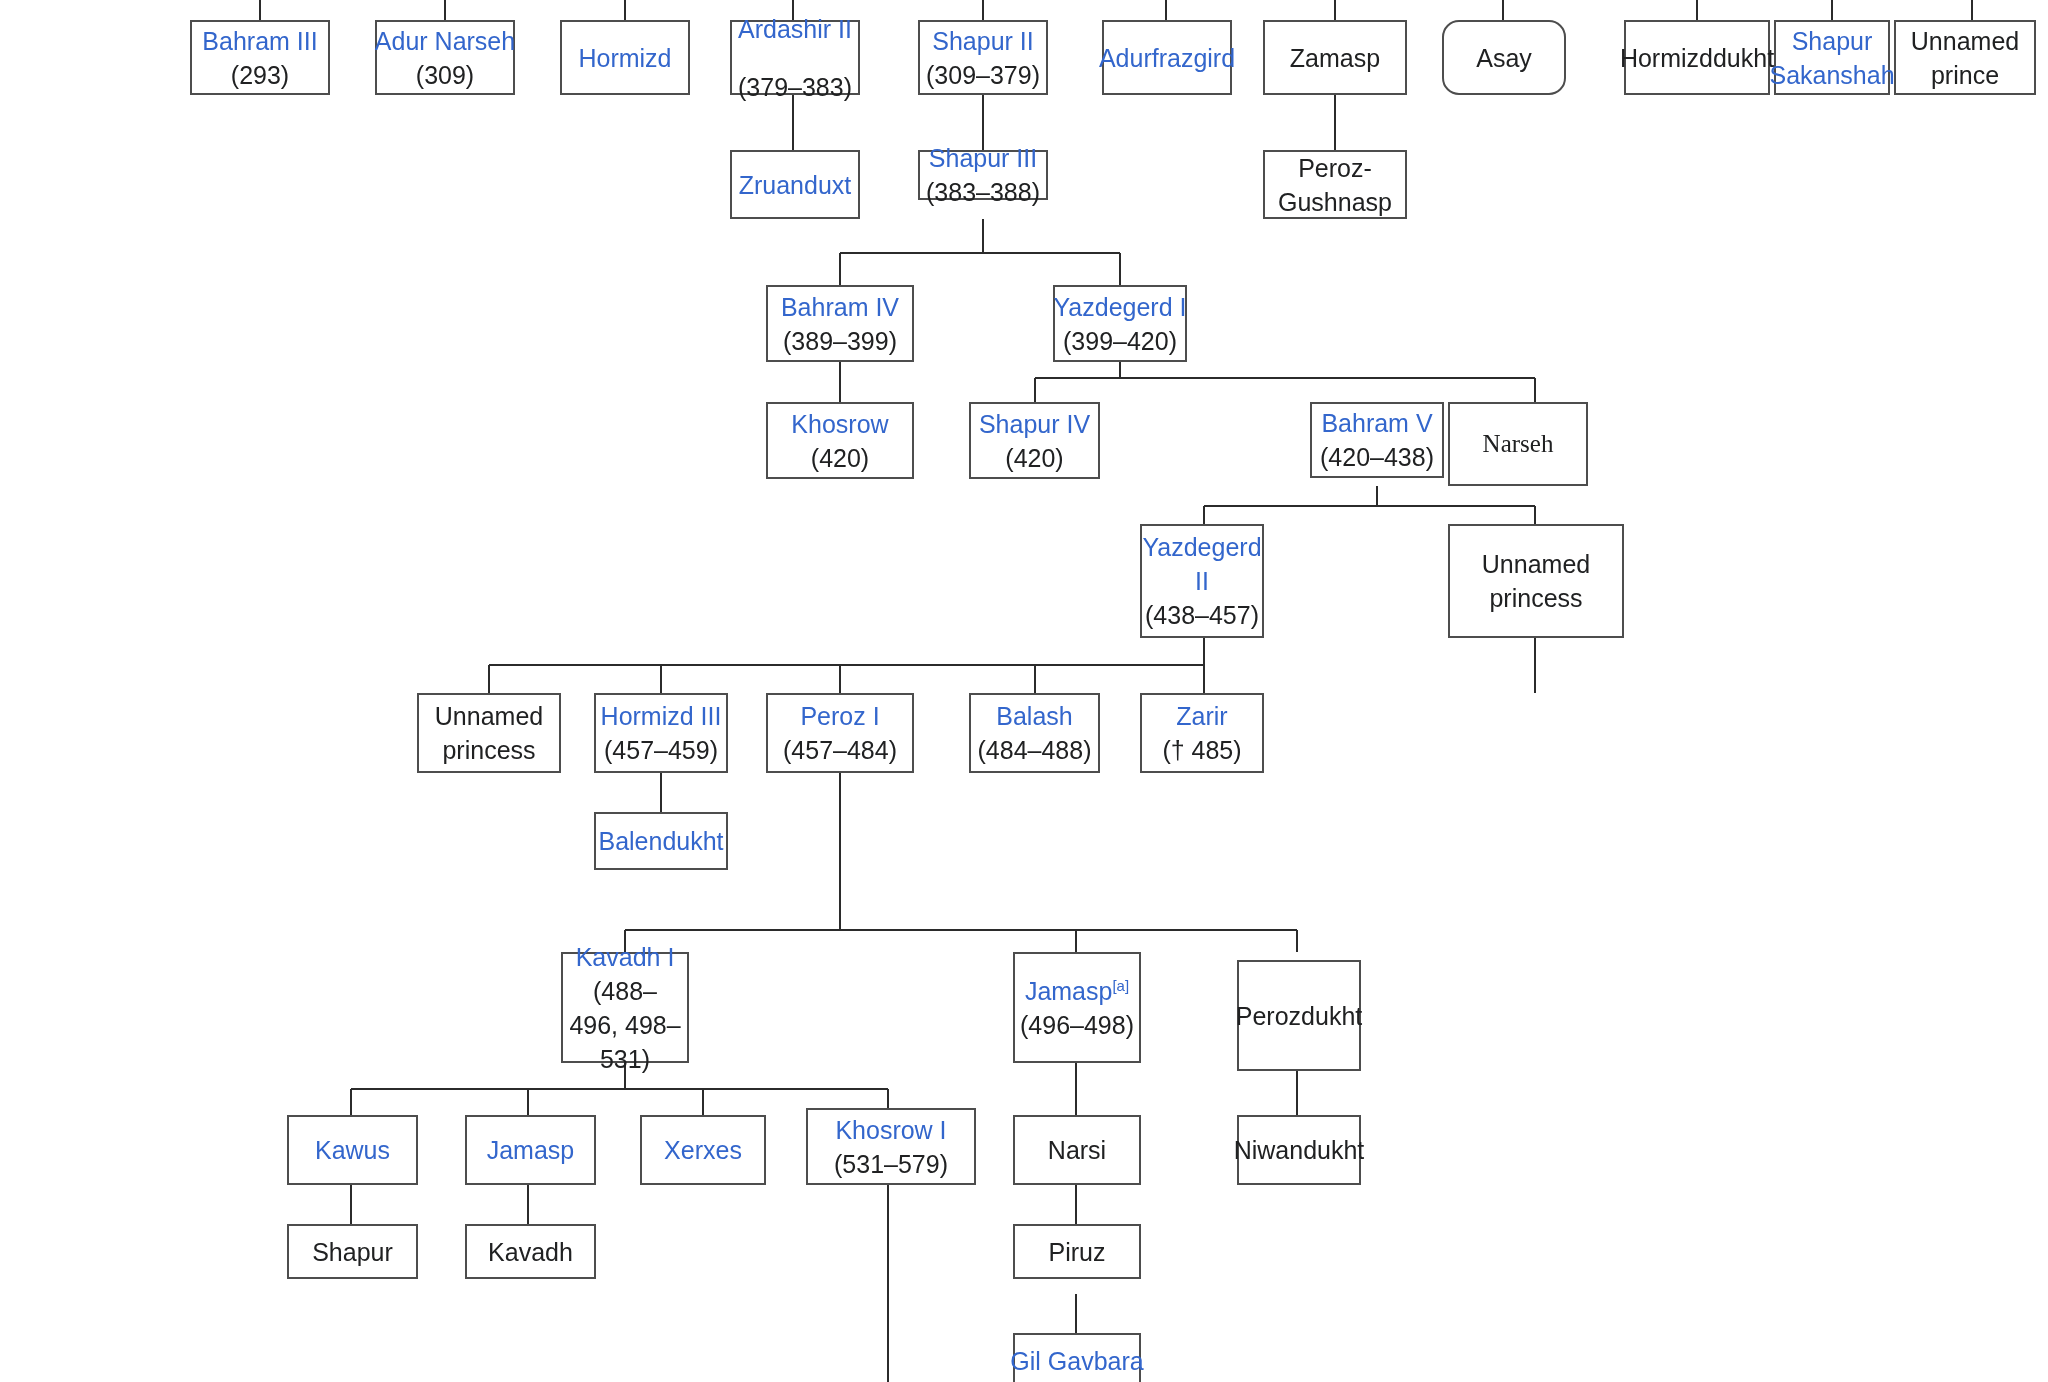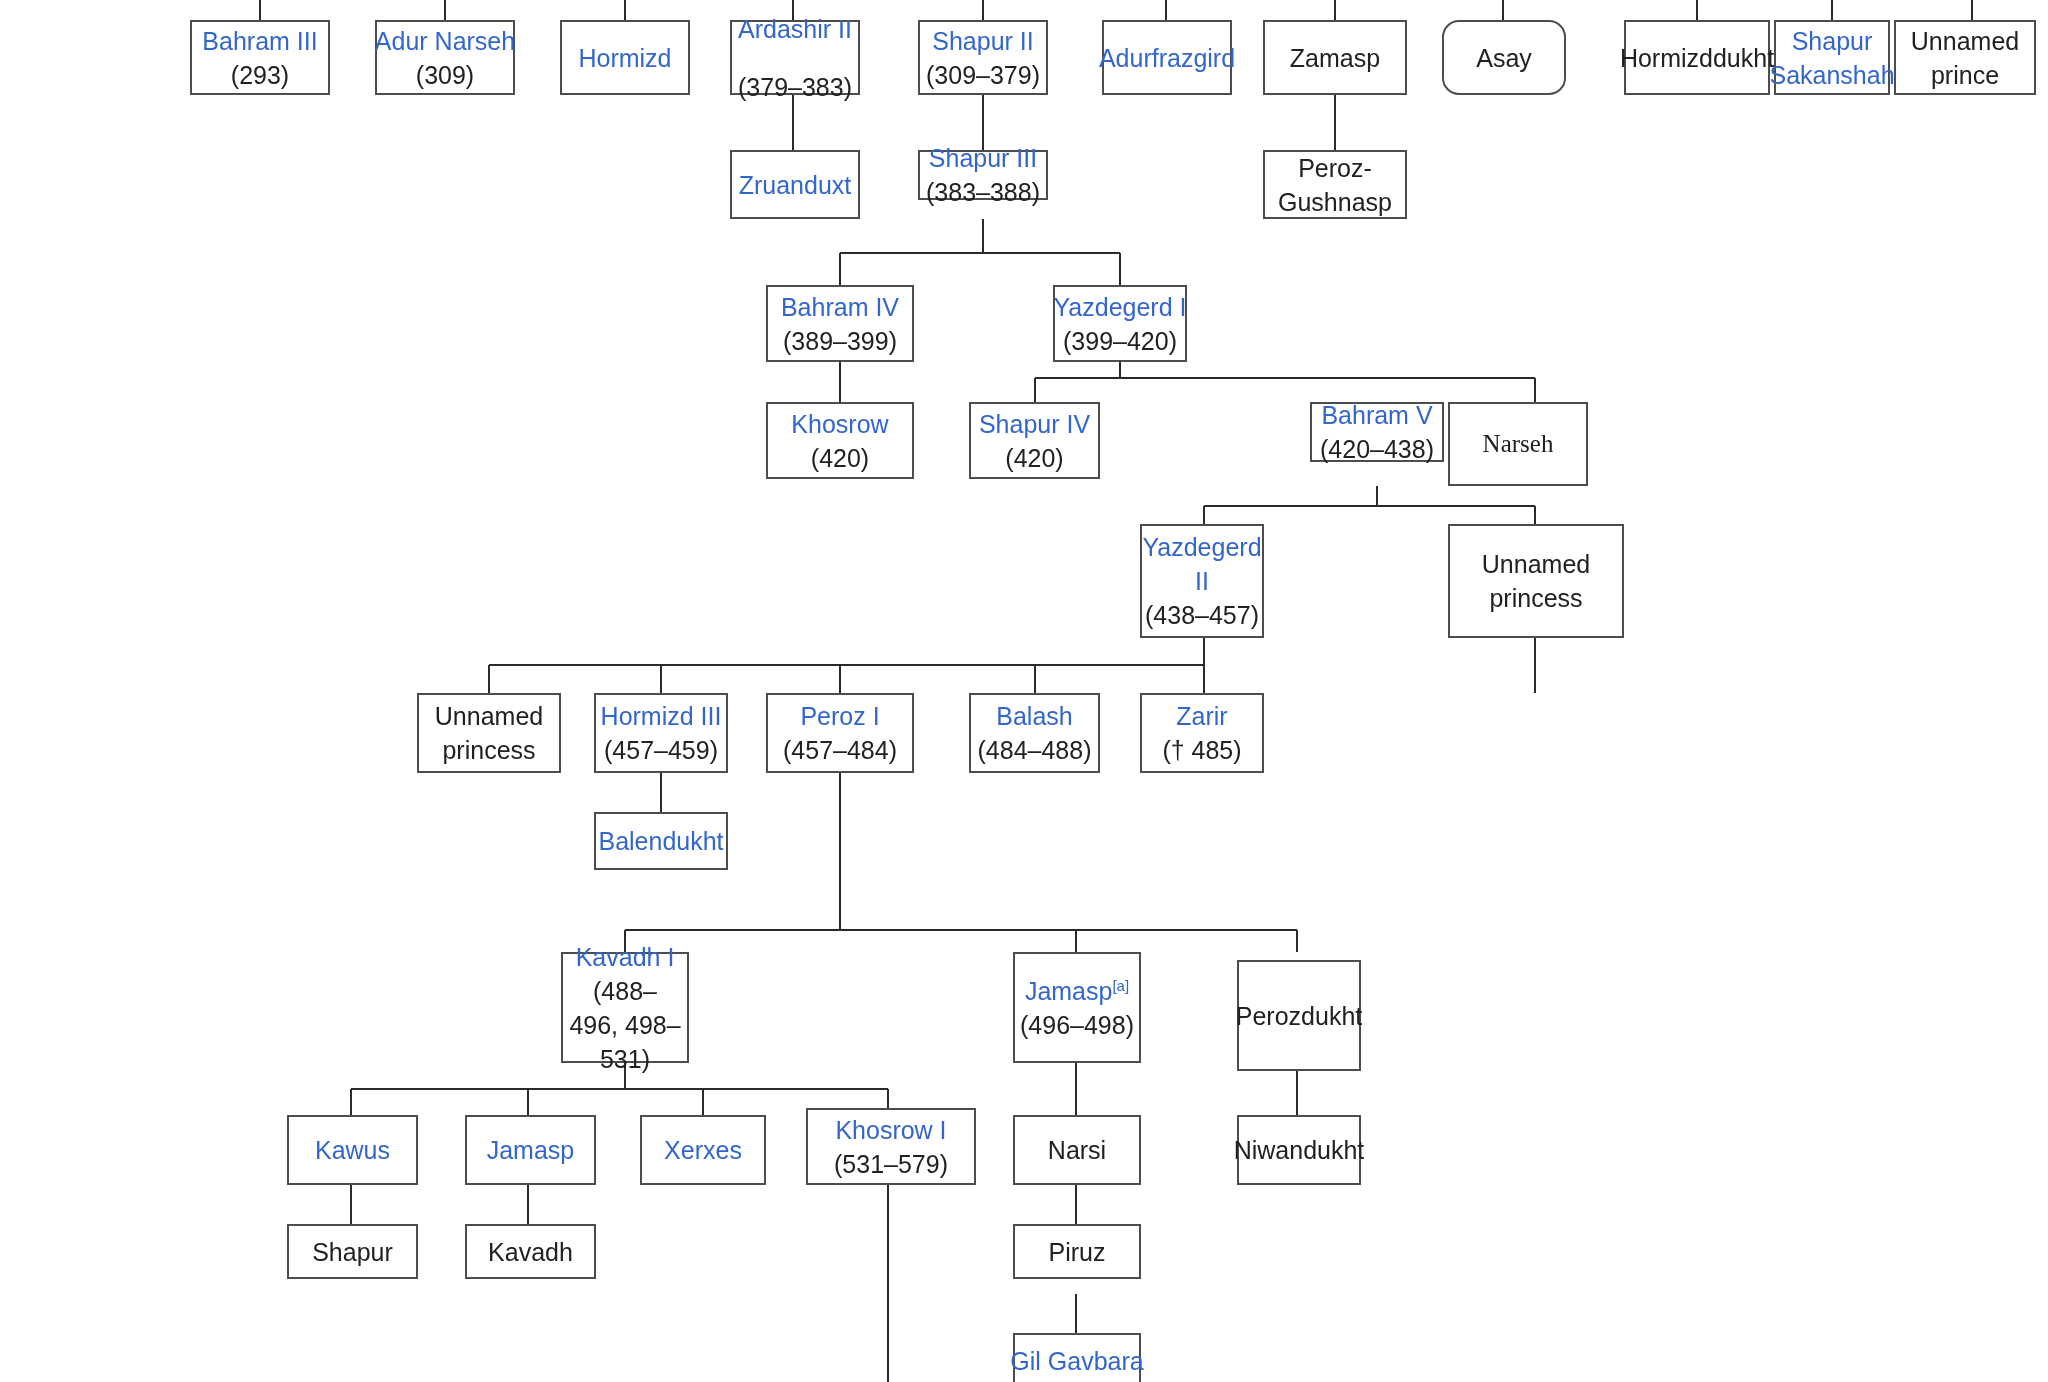--- a/index.html
+++ b/index.html
@@ -207,21 +207,21 @@
   <div class="node" style="left:766px;top:402px;width:148px;height:77px;">
     <span class="nm link">Khosrow</span>
     <span class="yrs">(420)</span>
   </div>
 
   <div class="node" style="left:969px;top:402px;width:131px;height:77px;">
     <span class="nm link">Shapur IV</span>
     <span class="yrs">(420)</span>
   </div>
 
-  <div class="node" style="left:1310px;top:402px;width:134px;height:60px;">
+  <div class="node" style="left:1310px;top:402px;width:134px;height:76px;">
     <span class="nm link">Bahram V</span>
     <span class="yrs">(420–438)</span>
   </div>
 
   <div class="node" style="left:1448px;top:402px;width:140px;height:84px;font-family:Liberation Serif, serif;">
     <span class="nm plain">Narseh</span>
   </div>
 
   <div class="node wrap" style="left:1140px;top:524px;width:124px;height:114px;">
     <span class="nm link">Yazdegerd II</span>

